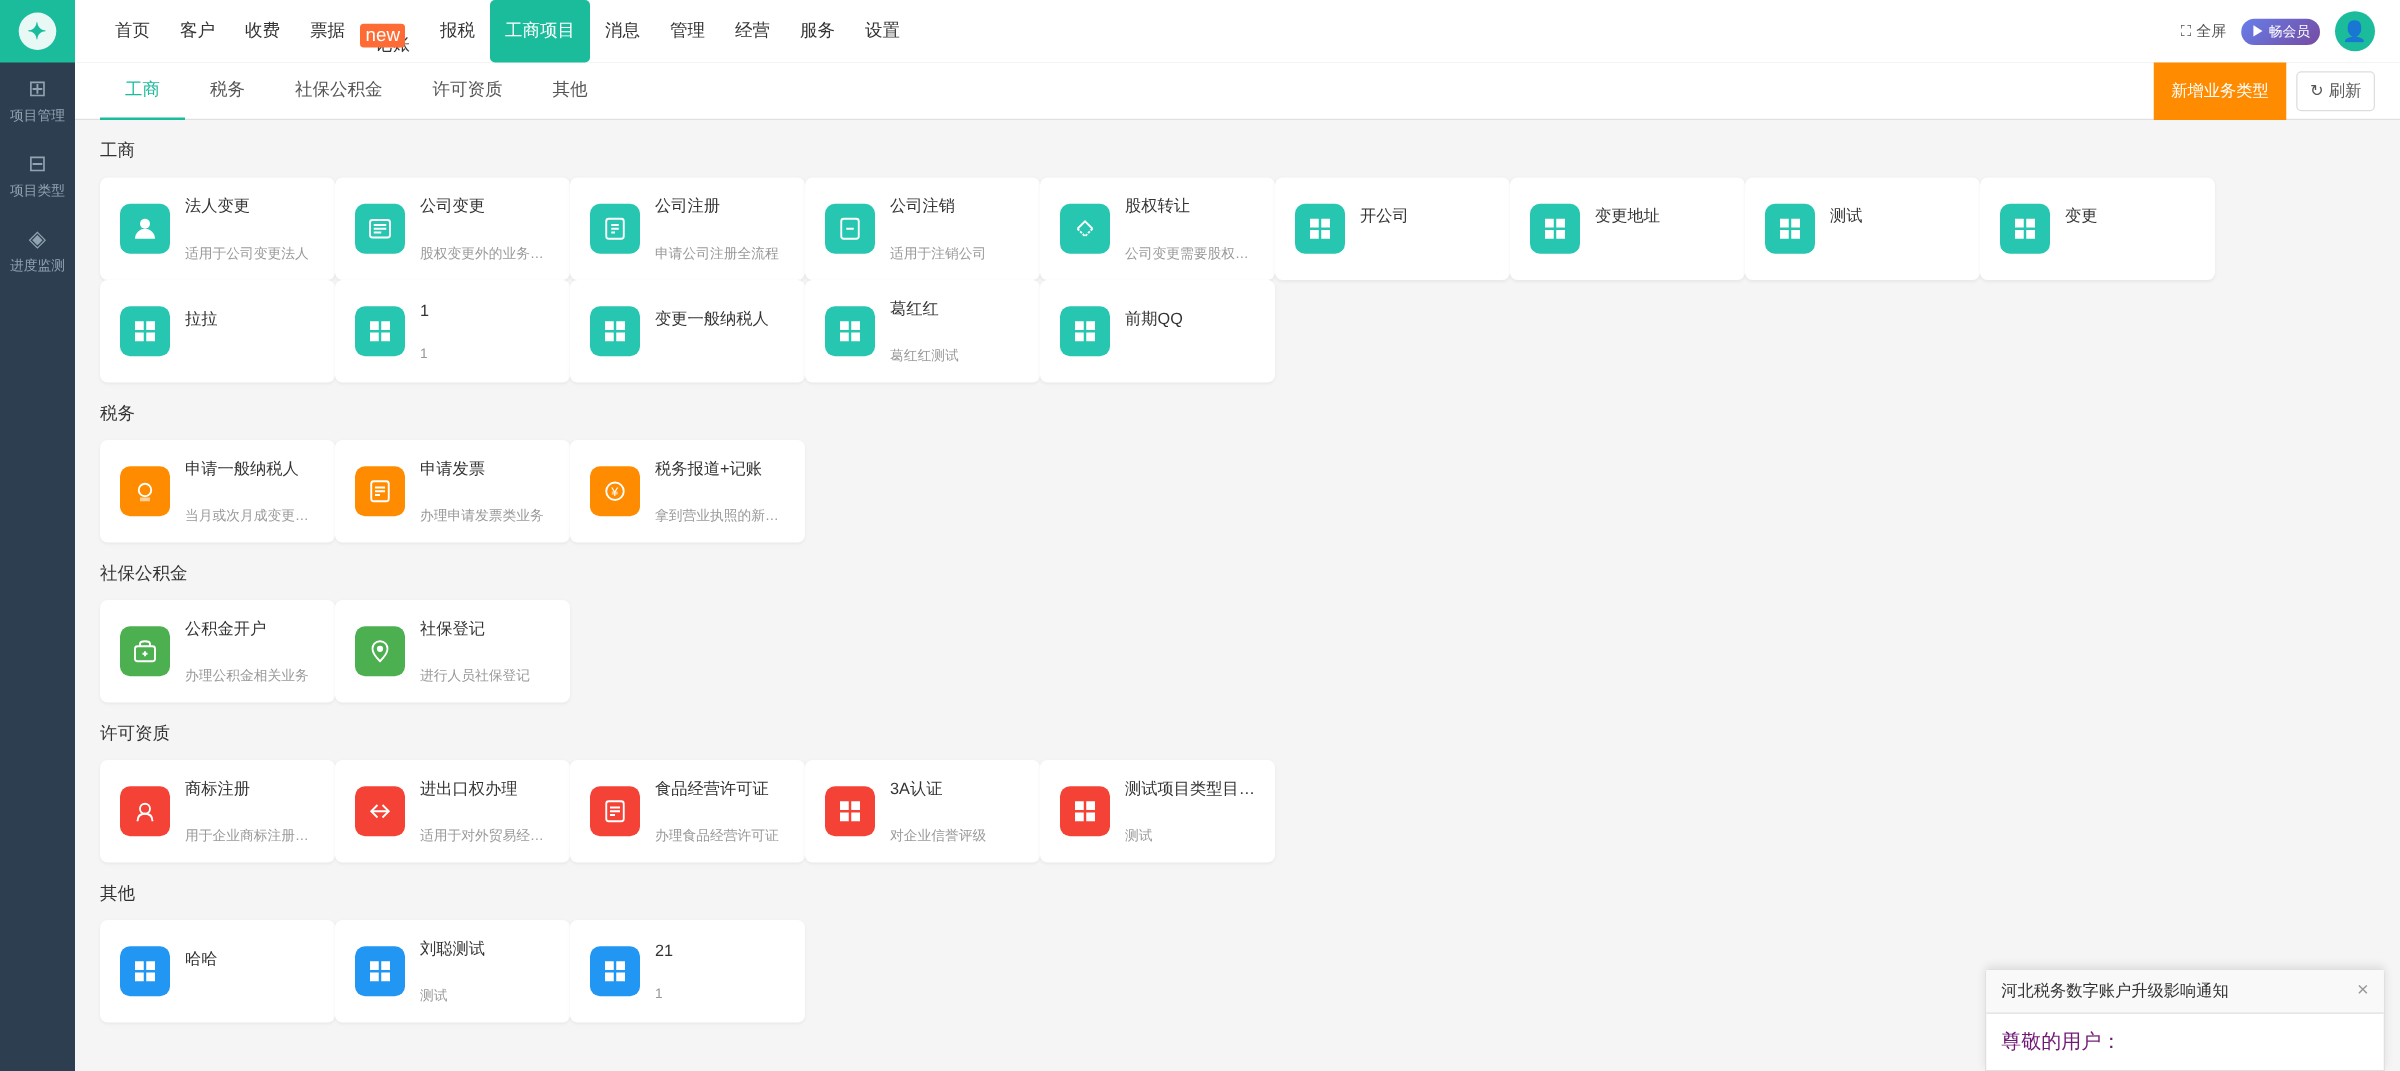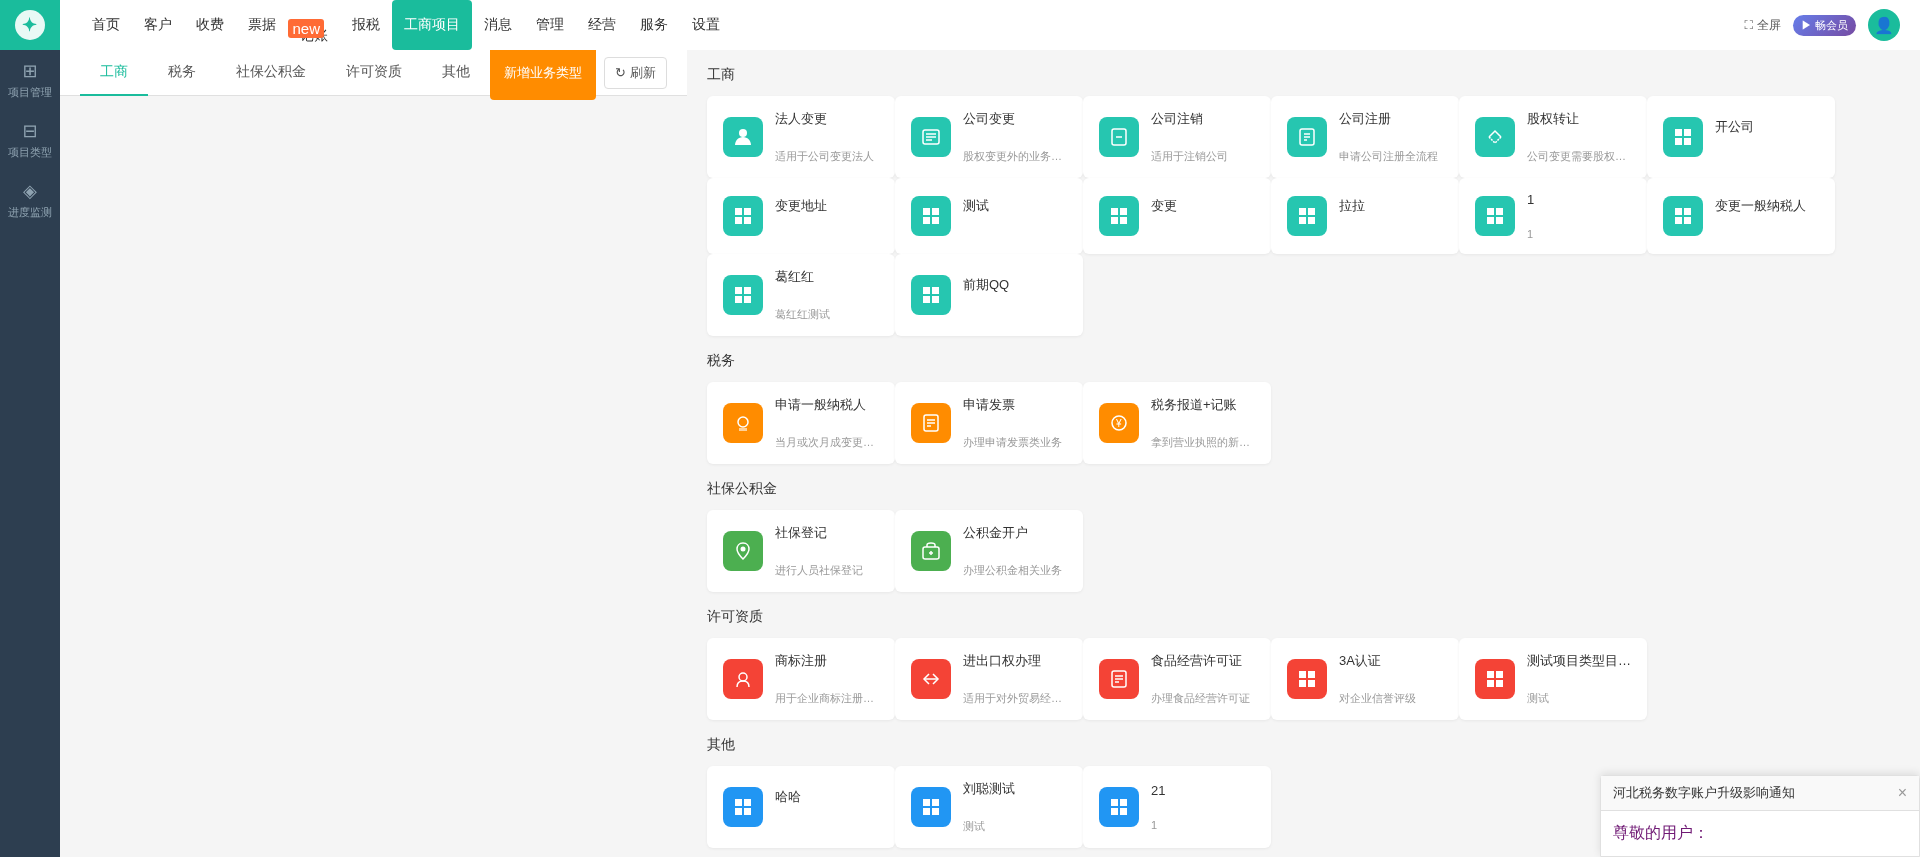--- a/index.html
+++ b/index.html
@@ -119,21 +119,21 @@
       justify-content: center;
       color: #fff;
       font-size: 16px;
       cursor: pointer;
     }
 
     
     .content-area {
       flex: 1;
       display: flex;
-      flex-direction: row;
+      flex-direction: column;
       overflow: hidden;
     }
 
     
     .tabbar {
       background: #fff;
       border-bottom: 1px solid #e0e0e0;
       display: flex;
       align-items: center;
       padding: 0 20px;
@@ -253,21 +253,21 @@
     .ic-teal { background: #26c6b0; }
     .ic-orange { background: #ff8c00; }
     .ic-red { background: #f44336; }
     .ic-blue { background: #2196f3; }
     .ic-green { background: #4caf50; }
 
     
     .notification-panel {
       position: fixed;
       bottom: 0;
-      right: 0;
+      right: 12px;
       width: 320px;
       background: #fff;
       border: 1px solid #e0e0e0;
       border-radius: 4px 4px 0 0;
       box-shadow: 0 -2px 8px rgba(0,0,0,0.1);
       z-index: 100;
     }
     .notif-header {
       display: flex;
       align-items: center;
@@ -421,40 +421,40 @@
           </div>
           <div class="card-text">
             <div class="card-title">公司变更</div>
             <div class="card-desc">股权变更外的业务变更</div>
           </div>
         </div>
         <div class="card">
           <div class="card-icon ic-teal">
             <svg width="20" height="20" viewBox="0 0 20 20" fill="none">
                 <rect x="3" y="2" width="14" height="16" rx="2" stroke="white" stroke-width="1.5"></rect>
-                <line x1="7" y1="10" x2="13" y2="10" stroke="white" stroke-width="1.5"></line>
-              </svg>
-          </div>
-          <div class="card-text">
-            <div class="card-title">公司注销</div>
-            <div class="card-desc">适用于注销公司</div>
-          </div>
-        </div>
-        <div class="card">
-          <div class="card-icon ic-teal">
-            <svg width="20" height="20" viewBox="0 0 20 20" fill="none">
-                <rect x="3" y="2" width="14" height="16" rx="2" stroke="white" stroke-width="1.5"></rect>
                 <line x1="7" y1="7" x2="13" y2="7" stroke="white" stroke-width="1.5"></line>
                 <line x1="7" y1="10" x2="13" y2="10" stroke="white" stroke-width="1.5"></line>
                 <line x1="7" y1="13" x2="10" y2="13" stroke="white" stroke-width="1.5"></line>
               </svg>
           </div>
           <div class="card-text">
             <div class="card-title">公司注册</div>
             <div class="card-desc">申请公司注册全流程</div>
+          </div>
+        </div>
+        <div class="card">
+          <div class="card-icon ic-teal">
+            <svg width="20" height="20" viewBox="0 0 20 20" fill="none">
+                <rect x="3" y="2" width="14" height="16" rx="2" stroke="white" stroke-width="1.5"></rect>
+                <line x1="7" y1="10" x2="13" y2="10" stroke="white" stroke-width="1.5"></line>
+              </svg>
+          </div>
+          <div class="card-text">
+            <div class="card-title">公司注销</div>
+            <div class="card-desc">适用于注销公司</div>
           </div>
         </div>
         <div class="card">
           <div class="card-icon ic-teal">
             <svg width="20" height="20" viewBox="0 0 20 20" fill="none">
                 <path d="M4 10 L10 4 L16 10" stroke="white" stroke-width="1.5"></path>
                 <path d="M16 10 L10 16 L4 10" stroke="white" stroke-width="1.5" stroke-dasharray="2 1"></path>
               </svg>
           </div>
           <div class="card-text">
@@ -630,41 +630,41 @@
             <div class="card-desc">拿到营业执照的新公司</div>
           </div>
         </div>
       </div>
 
       <div class="section-title">社保公积金</div>
       <div class="cards-grid">
         <div class="card">
           <div class="card-icon ic-green">
             <svg width="20" height="20" viewBox="0 0 20 20" fill="none">
-                <path d="M10 2 C6 2 4 5 4 8 C4 12 10 18 10 18 C10 18 16 12 16 8 C16 5 14 2 10 2Z" stroke="white" stroke-width="1.5" fill="none"></path>
-                <circle cx="10" cy="8" r="2.5" fill="white"></circle>
-              </svg>
-          </div>
-          <div class="card-text">
-            <div class="card-title">社保登记</div>
-            <div class="card-desc">进行人员社保登记</div>
-          </div>
-        </div>
-        <div class="card">
-          <div class="card-icon ic-green">
-            <svg width="20" height="20" viewBox="0 0 20 20" fill="none">
                 <rect x="2" y="6" width="16" height="12" rx="2" stroke="white" stroke-width="1.5"></rect>
                 <path d="M6 6 L6 4 C6 3 7 2 10 2 C13 2 14 3 14 4 L14 6" stroke="white" stroke-width="1.5"></path>
                 <line x1="10" y1="10" x2="10" y2="14" stroke="white" stroke-width="1.5"></line>
                 <line x1="8" y1="12" x2="12" y2="12" stroke="white" stroke-width="1.5"></line>
               </svg>
           </div>
           <div class="card-text">
             <div class="card-title">公积金开户</div>
             <div class="card-desc">办理公积金相关业务</div>
+          </div>
+        </div>
+        <div class="card">
+          <div class="card-icon ic-green">
+            <svg width="20" height="20" viewBox="0 0 20 20" fill="none">
+                <path d="M10 2 C6 2 4 5 4 8 C4 12 10 18 10 18 C10 18 16 12 16 8 C16 5 14 2 10 2Z" stroke="white" stroke-width="1.5" fill="none"></path>
+                <circle cx="10" cy="8" r="2.5" fill="white"></circle>
+              </svg>
+          </div>
+          <div class="card-text">
+            <div class="card-title">社保登记</div>
+            <div class="card-desc">进行人员社保登记</div>
           </div>
         </div>
       </div>
 
       <div class="section-title">许可资质</div>
       <div class="cards-grid">
         <div class="card">
           <div class="card-icon ic-red">
             <svg width="20" height="20" viewBox="0 0 20 20" fill="none">
                 <circle cx="10" cy="8" r="4" stroke="white" stroke-width="1.5"></circle>

